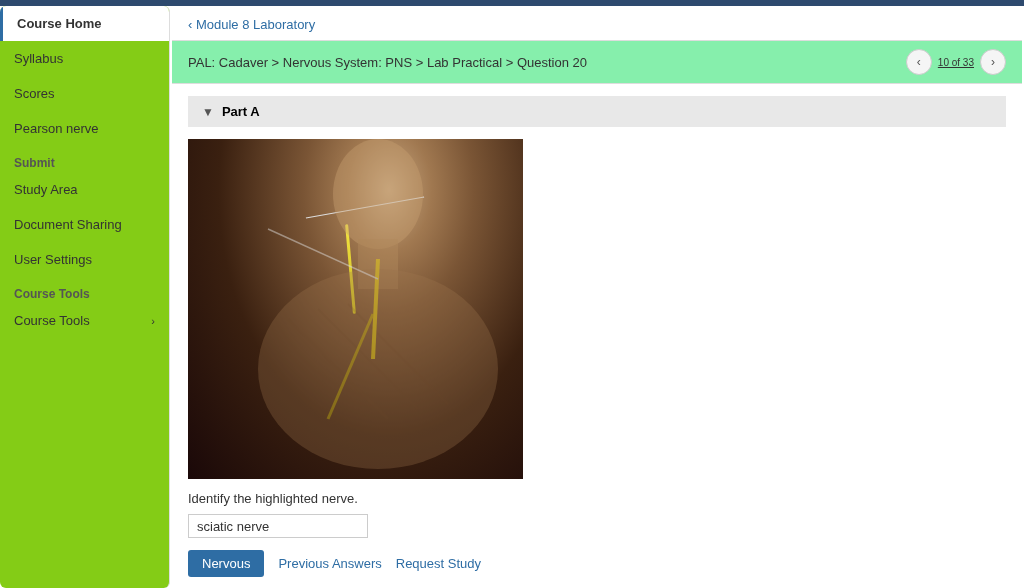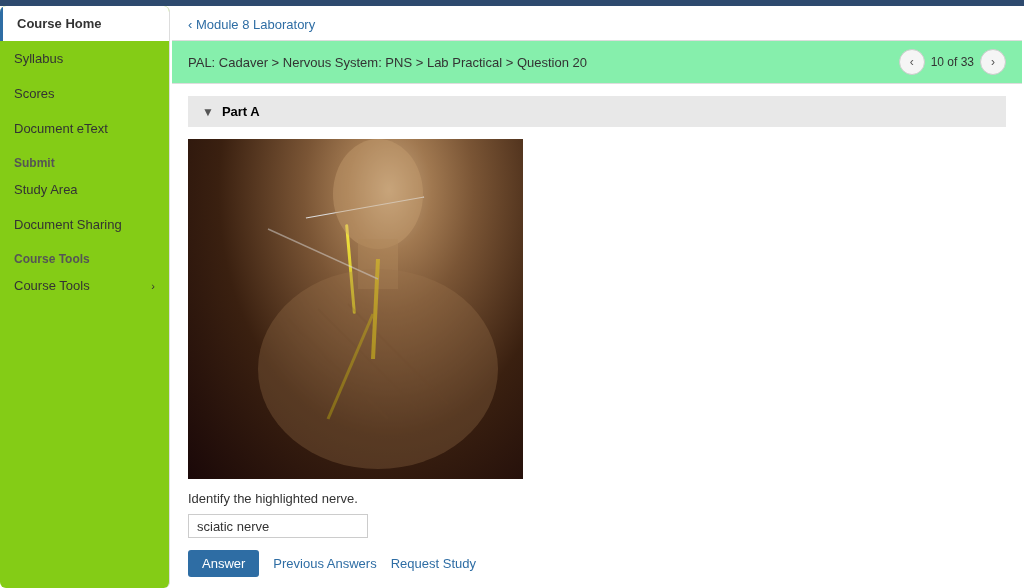--- a/index.html
+++ b/index.html
@@ -95,22 +95,23 @@
       height: 26px;
       display: flex;
       align-items: center;
       justify-content: center;
       cursor: pointer;
       font-size: 12px;
       color: #555;
     }
 
     .nav-count {
-      font-size: 12px;
-      color: #333;
+      font-size: 10px;
+      color: #333;
+      text-decoration: underline;
     }
 
     .question-body {
       padding: 12px 16px;
       background: #fff;
     }
 
     .part-header {
       background: #e8e8e8;
       padding: 8px 14px;
@@ -233,31 +234,34 @@
     <div class="sidebar-item active">
       <span>Course Home</span>
     </div>
     <div class="sidebar-item">
       <span>Syllabus</span>
     </div>
     <div class="sidebar-item">
       <span>Scores</span>
     </div>
     <div class="sidebar-item">
-      <span>Document eText</span>
+      <span>Pearson nerve</span>
     </div>
 
     <div style="padding: 10px 14px 2px; font-size:12px; color:#555; font-weight:bold;">
       <span>Submit</span>
     </div>
     <div class="sidebar-item">
       <span>Study Area</span>
     </div>
     <div class="sidebar-item">
       <span>Document Sharing</span>
+    </div>
+    <div class="sidebar-item">
+      <span>User Settings</span>
     </div>
 
     <div style="padding: 10px 14px 2px; font-size:12px; color:#555; font-weight:bold;">
       <span>Course Tools</span>
     </div>
     <div class="sidebar-item">
       <span>Course Tools</span>
       <span class="chevron-right">›</span>
     </div>
   </nav>
@@ -318,21 +322,21 @@
       </div>
 
       <p class="question-prompt">Identify the highlighted nerve.</p>
 
       <div class="answer-area">
         <input type="text" class="answer-input" value="sciatic nerve" style="">
       </div>
 
       <div class="action-row">
         <button class="submit-btn">
-          <span>Answer</span>
+          <span>Nervous</span>
         </button>
         <button class="link-btn">
           <span>Previous Answers</span>
         </button>
         <button class="link-btn">
           <span>Request Study</span>
         </button>
       </div>
 
     </div>

